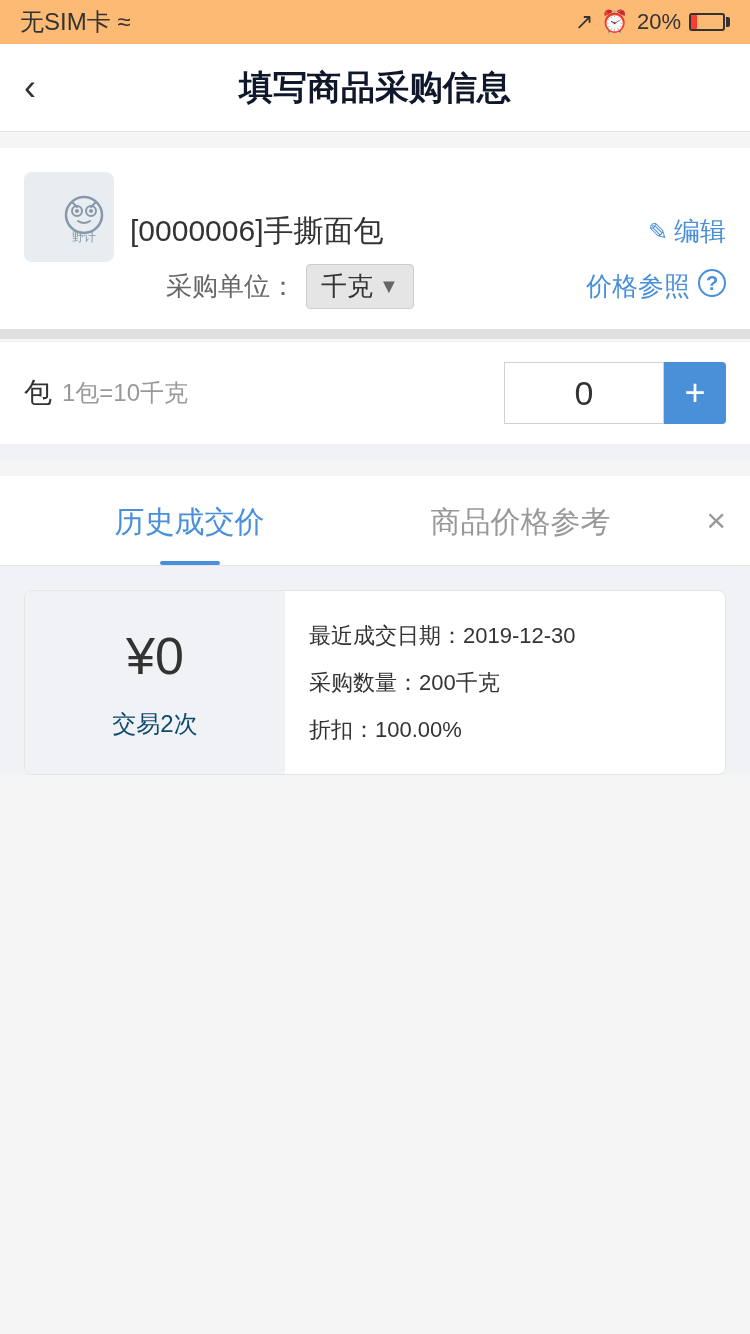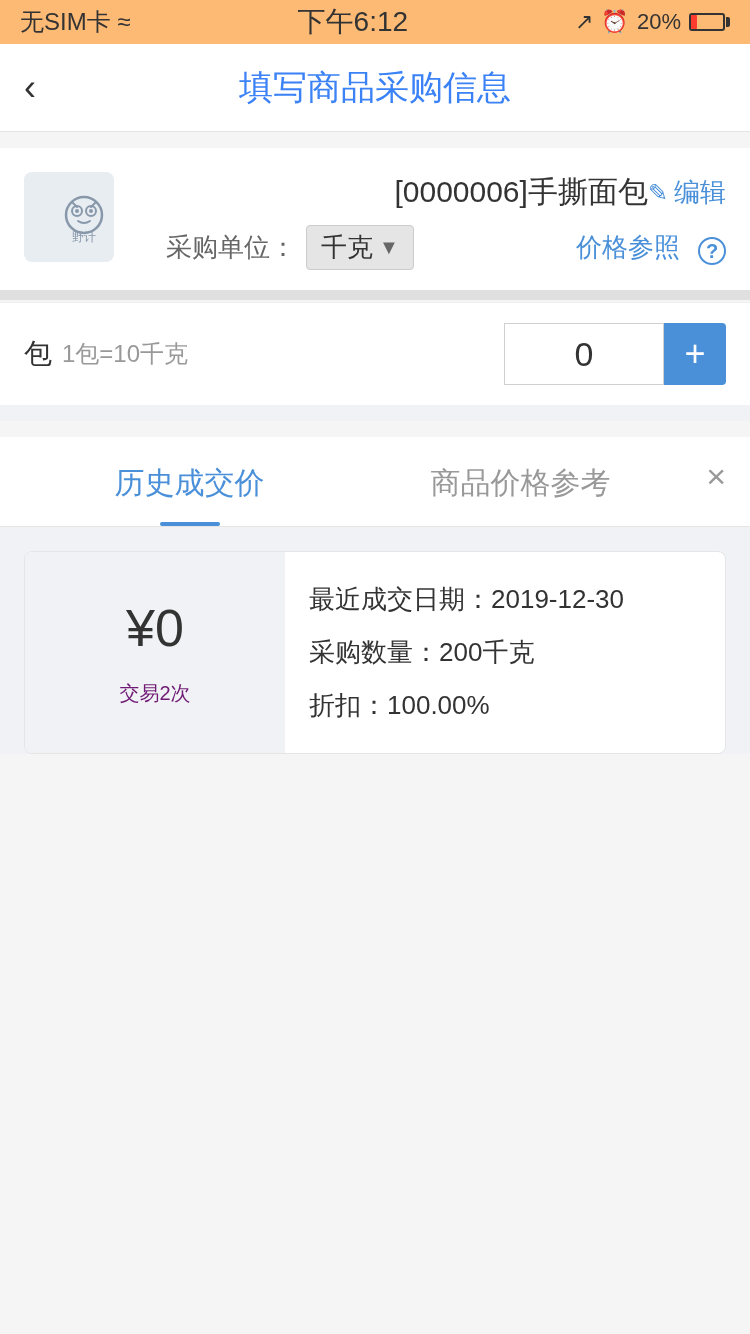--- a/index.html
+++ b/index.html
@@ -86,22 +86,22 @@
     }
     .nav-back {
       position: absolute;
       left: 24px;
       font-size: 36px;
       color: #333;
       cursor: pointer;
     }
     .nav-title {
       font-size: 34px;
-      font-weight: 400;
-      color: #3b82f6;
+      font-weight: 700;
+      color: #0f172a;
       text-align: right;
     }
 
     
     .product-section {
       background: #fff;
       padding: 24px 24px 20px 24px;
       margin-top: 16px;
       display: flex;
       flex-direction: column;
@@ -123,22 +123,23 @@
       flex-shrink: 0;
     }
     .product-info {
       flex: 1;
       display: flex;
       flex-direction: column;
       gap: 12px;
     }
     .product-name-row {
       display: flex;
-      justify-content: flex-end;
-      align-items: center;
+      justify-content: space-between;
+      align-items: center;
+      margin-top: 39px;
     }
     .product-name {
       font-size: 30px;
       font-weight: 500;
       color: #333;
     }
     .edit-btn {
       display: flex;
       align-items: center;
       gap: 6px;
@@ -169,22 +170,22 @@
       background: #e5e5e5;
       cursor: pointer;
       gap: 6px;
     }
     .dropdown-arrow {
       font-size: 20px;
       color: #666;
     }
     .price-ref-btn {
       display: flex;
-      align-items: flex-end;
-      gap: 18px;
+      align-items: flex-start;
+      gap: 8px;
       color: #4a90d9;
       font-size: 26px;
       cursor: pointer;
     }
     .price-ref-icon {
       width: 28px;
       height: 28px;
       border: 2px solid #4a90d9;
       border-radius: 50%;
       display: flex;
@@ -248,20 +249,21 @@
       border-radius: 0 4px 4px 0;
     }
 
     
     .tabs-section {
       background: #f0f2f5;
       margin-top: 16px;
     }
     .tabs-header {
       display: flex;
+      align-items: center;
       background: #fff;
       border-bottom: 1px solid #e5e5e5;
       position: relative;
       padding: 0 24px;
     }
     .tab-item {
       flex: 1;
       text-align: center;
       padding: 26px 0 22px 0;
       font-size: 30px;
@@ -307,33 +309,33 @@
       align-items: center;
       justify-content: center;
       padding: 30px 20px;
     }
     .price-amount {
       font-size: 52px;
       font-weight: 500;
       color: #333;
     }
     .price-transactions {
-      font-size: 20px;
-      color: #701a75;
+      font-size: 24px;
+      color: #0c4a6e;
       margin-top: 22px;
     }
     .price-card-right {
       flex: 1;
       padding: 28px 24px;
       display: flex;
       flex-direction: column;
       gap: 14px;
     }
     .price-detail-row {
-      font-size: 26px;
+      font-size: 22px;
       color: #333;
       line-height: 1.5;
     }
     .price-detail-label {
       color: #333;
     }
     .price-detail-value {
       color: #333;
     }
 
@@ -343,21 +345,20 @@
       min-height: 800px;
     }
   </style>
 </head>
 <body>
 
 <div class="status-bar">
   <div class="status-left">
     <span>无SIM卡 ≈</span>
   </div>
-  <div class="status-center">下午6:12</div>
   <div class="status-right">
     <span style="font-size:22px;">↗</span>
     <span style="font-size:22px;">⏰</span>
     <span>20%</span>
     <span class="battery-icon">
       <span class="battery-body">
         <span class="battery-fill"></span>
       </span>
       <span class="battery-tip"></span>
     </span>

